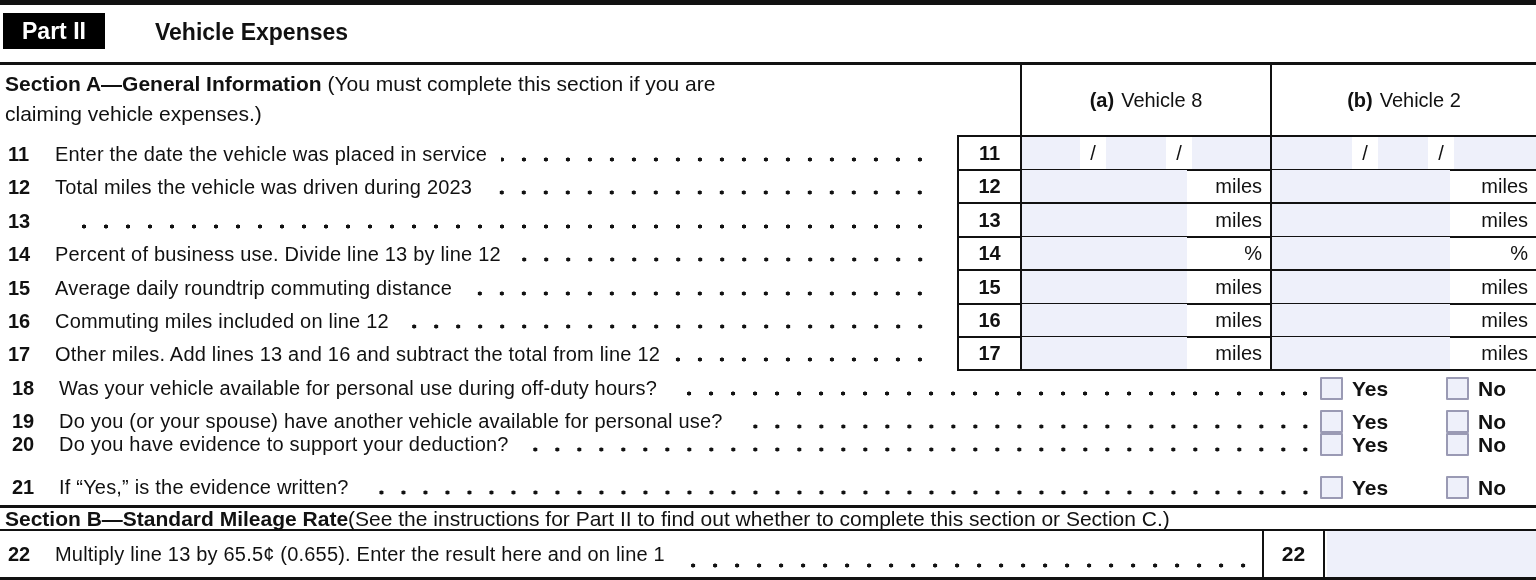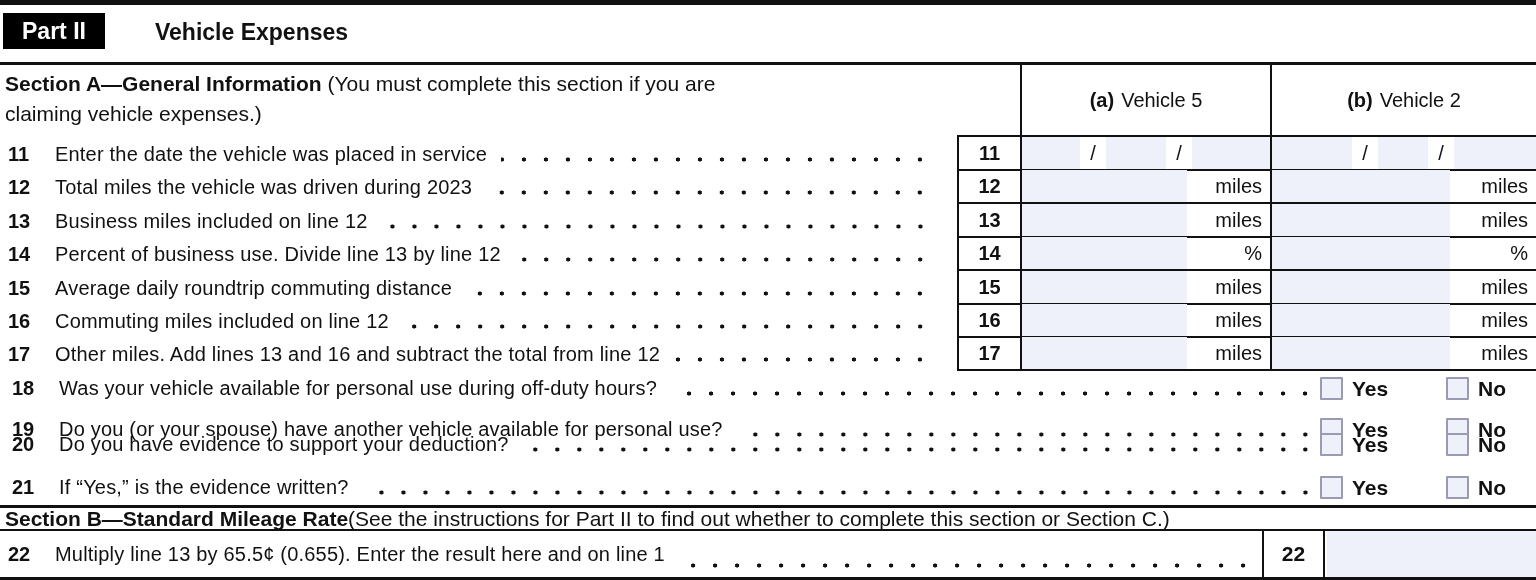--- a/index.html
+++ b/index.html
@@ -85,21 +85,21 @@
 
   <div class="abs sa-title">
     <span class="b">Section A—General Information</span><span> (You must complete this section if you are</span><br>
     <span>claiming vehicle expenses.)</span>
   </div>
 
   <div class="rule vl-hdr-a"></div>
   <div class="rule vl-hdr-b"></div>
   <div class="abs hdr-cell hdr-cell-a">
     <span class="b">(a)</span>
-      <span>Vehicle 5</span>
+      <span>Vehicle 8</span>
   </div>
   <div class="abs hdr-cell hdr-cell-b">
     <span class="b">(b)</span>
       <span>Vehicle 2</span>
   </div>
   <div class="rule hl-hdr"></div>
 
   <div class="abs sa-row" style="top:137px;">
     <div class="desc">
       <span class="num">11</span>
@@ -134,21 +134,20 @@
     </div>
     <div class="cell v2">
       <div class="field"></div>
       <div class="unit">miles</div>
     </div>
   </div>
 
   <div class="abs sa-row" style="top:204px;">
     <div class="desc">
       <span class="num">13</span>
-      <span class="lbl">Business miles included on line 12</span>
       <span class="leader"></span>
     </div>
     <div class="numbox">13</div>
     <div class="cell v1">
       <div class="field"></div>
       <div class="unit">miles</div>
     </div>
     <div class="cell v2">
       <div class="field"></div>
       <div class="unit">miles</div>
@@ -227,21 +226,21 @@
     <span class="num">18</span>
     <span class="lbl">Was your vehicle available for personal use during off-duty hours?</span>
     <span class="leader"></span>
     <span class="chk"></span>
     <span class="yn yes">Yes</span>
     <span class="gap42"></span>
     <span class="chk"></span>
     <span class="yn no">No</span>
   </div>
 
-  <div class="abs q-row" style="top:405px;margin-top:8px;">
+  <div class="abs q-row" style="top:405px;">
     <span class="num">19</span>
     <span class="lbl">Do you (or your spouse) have another vehicle available for personal use?</span>
     <span class="leader"></span>
     <span class="chk"></span>
     <span class="yn yes">Yes</span>
     <span class="gap42"></span>
     <span class="chk"></span>
     <span class="yn no">No</span>
   </div>
 

